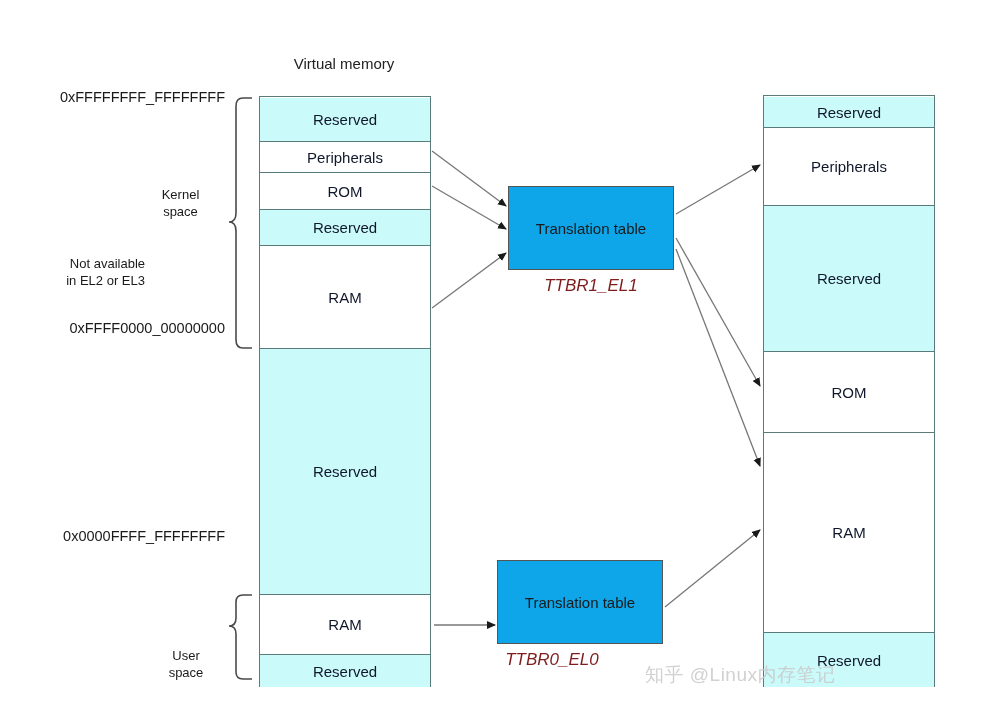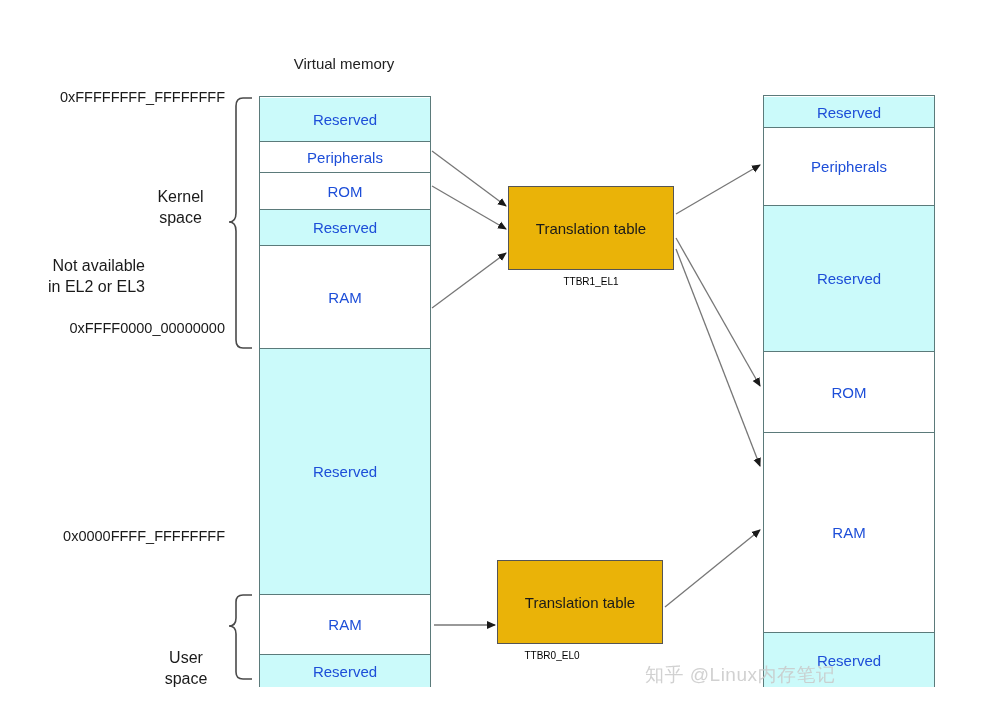--- a/index.html
+++ b/index.html
@@ -33,67 +33,68 @@
   }
   .mem-block {
     position: absolute;
     left: 0;
     right: 0;
     box-sizing: border-box;
     display: flex;
     align-items: center;
     justify-content: center;
     font-size: 15px;
-    color: #1d4ed8;
+    color: #0f172a;
     border-bottom: 1px solid #5b7a7a;
     background: #ffffff;
     white-space: nowrap;
   }
   .mem-block.cyan {
     background: #cbfafa;
   }
   .mem-block.last {
     border-bottom: none;
   }
   .addr-label {
     position: absolute;
     font-size: 14.5px;
     color: #1a1a1a;
     text-align: right;
     white-space: nowrap;
   }
   .side-label {
     position: absolute;
-    font-size: 16px;
+    font-size: 13px;
     color: #1a1a1a;
     text-align: center;
     line-height: 1.32;
     white-space: pre-line;
   }
   .side-label.ralign {
     text-align: right;
   }
   .tt-box {
     position: absolute;
     box-sizing: border-box;
     border: 1px solid #555555;
-    background: #eab308;
+    background: #0ea5e9;
     display: flex;
     align-items: center;
     justify-content: center;
     font-size: 15px;
     color: #1a1a1a;
     white-space: nowrap;
   }
   .tt-caption {
     position: absolute;
-    font-size: 10px;
-    color: #000000;
+    font-size: 17px;
+    color: #7f1d1d;
     text-align: center;
     white-space: nowrap;
+    font-style: italic;
   }
   #arrows, #braces {
     position: absolute;
     left: 0;
     top: 0;
     width: 981px;
     height: 720px;
     pointer-events: none;
   }
   .watermark {

